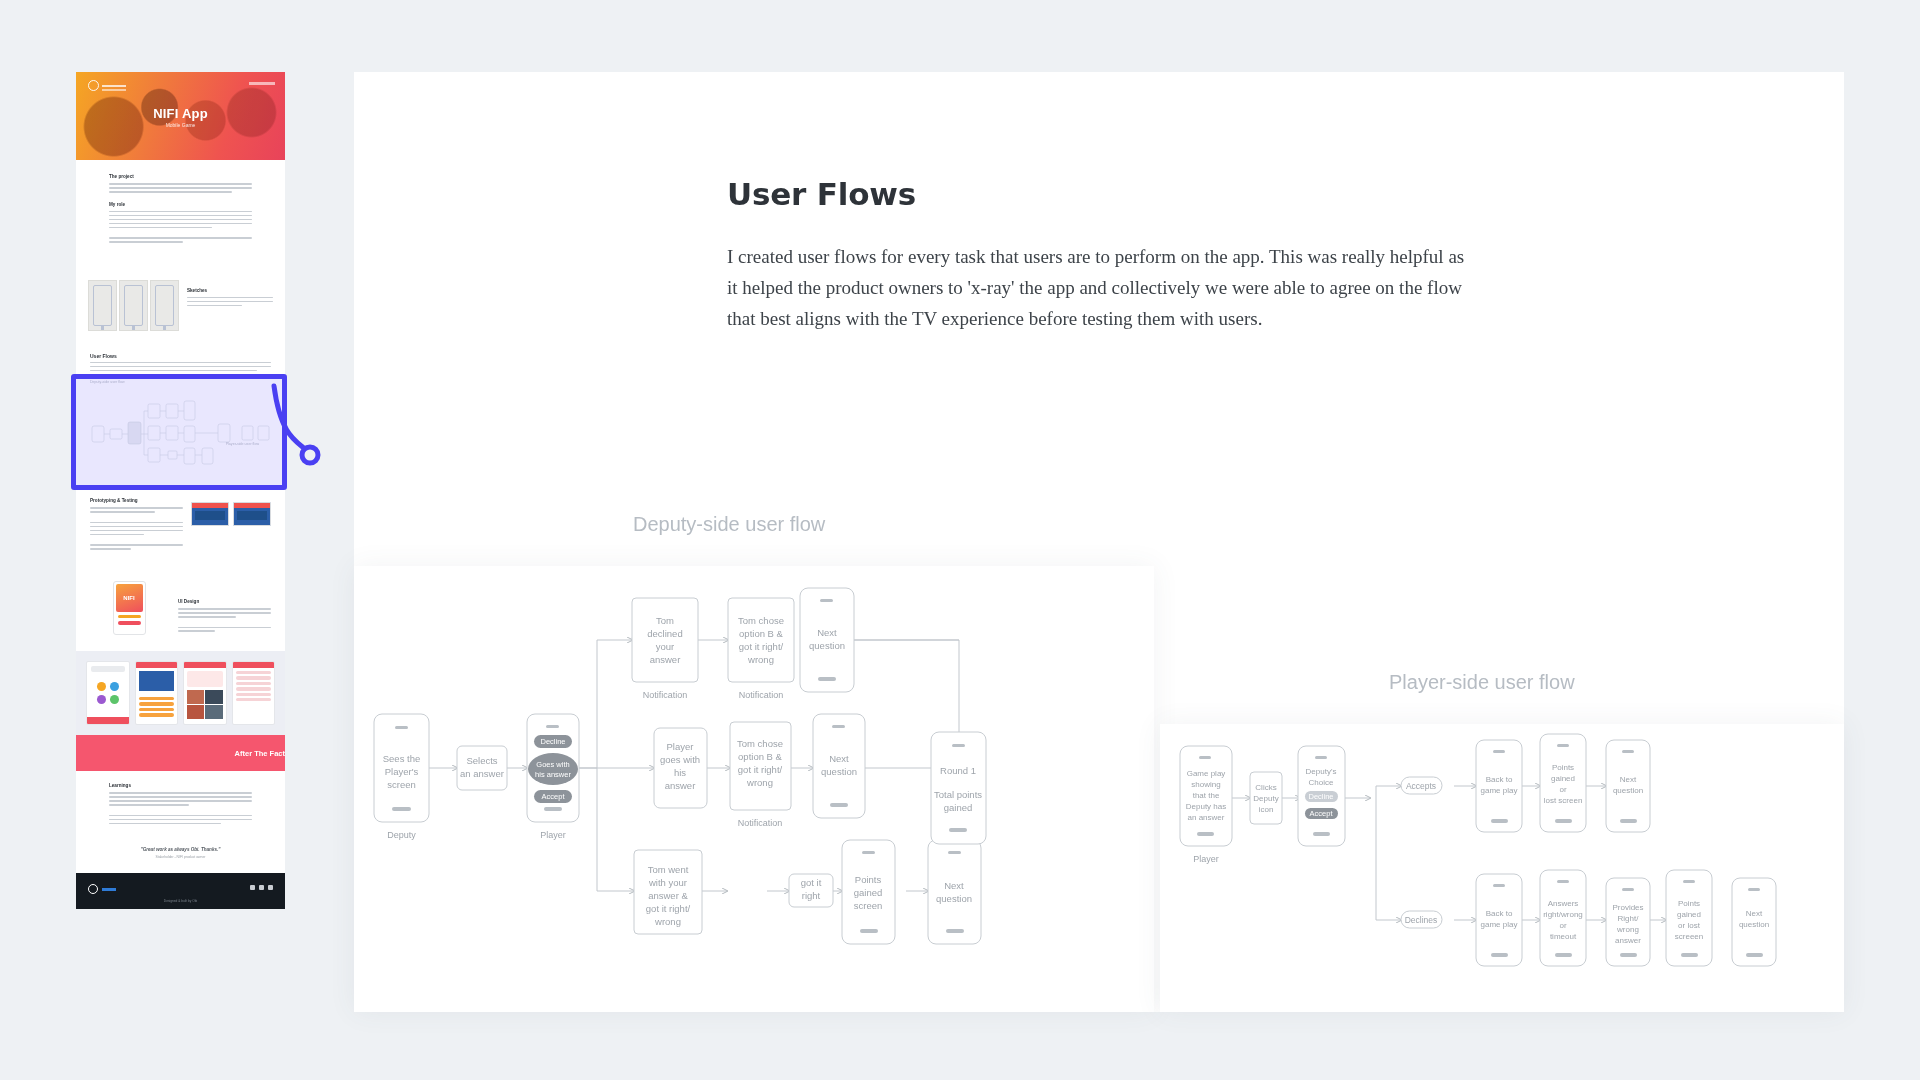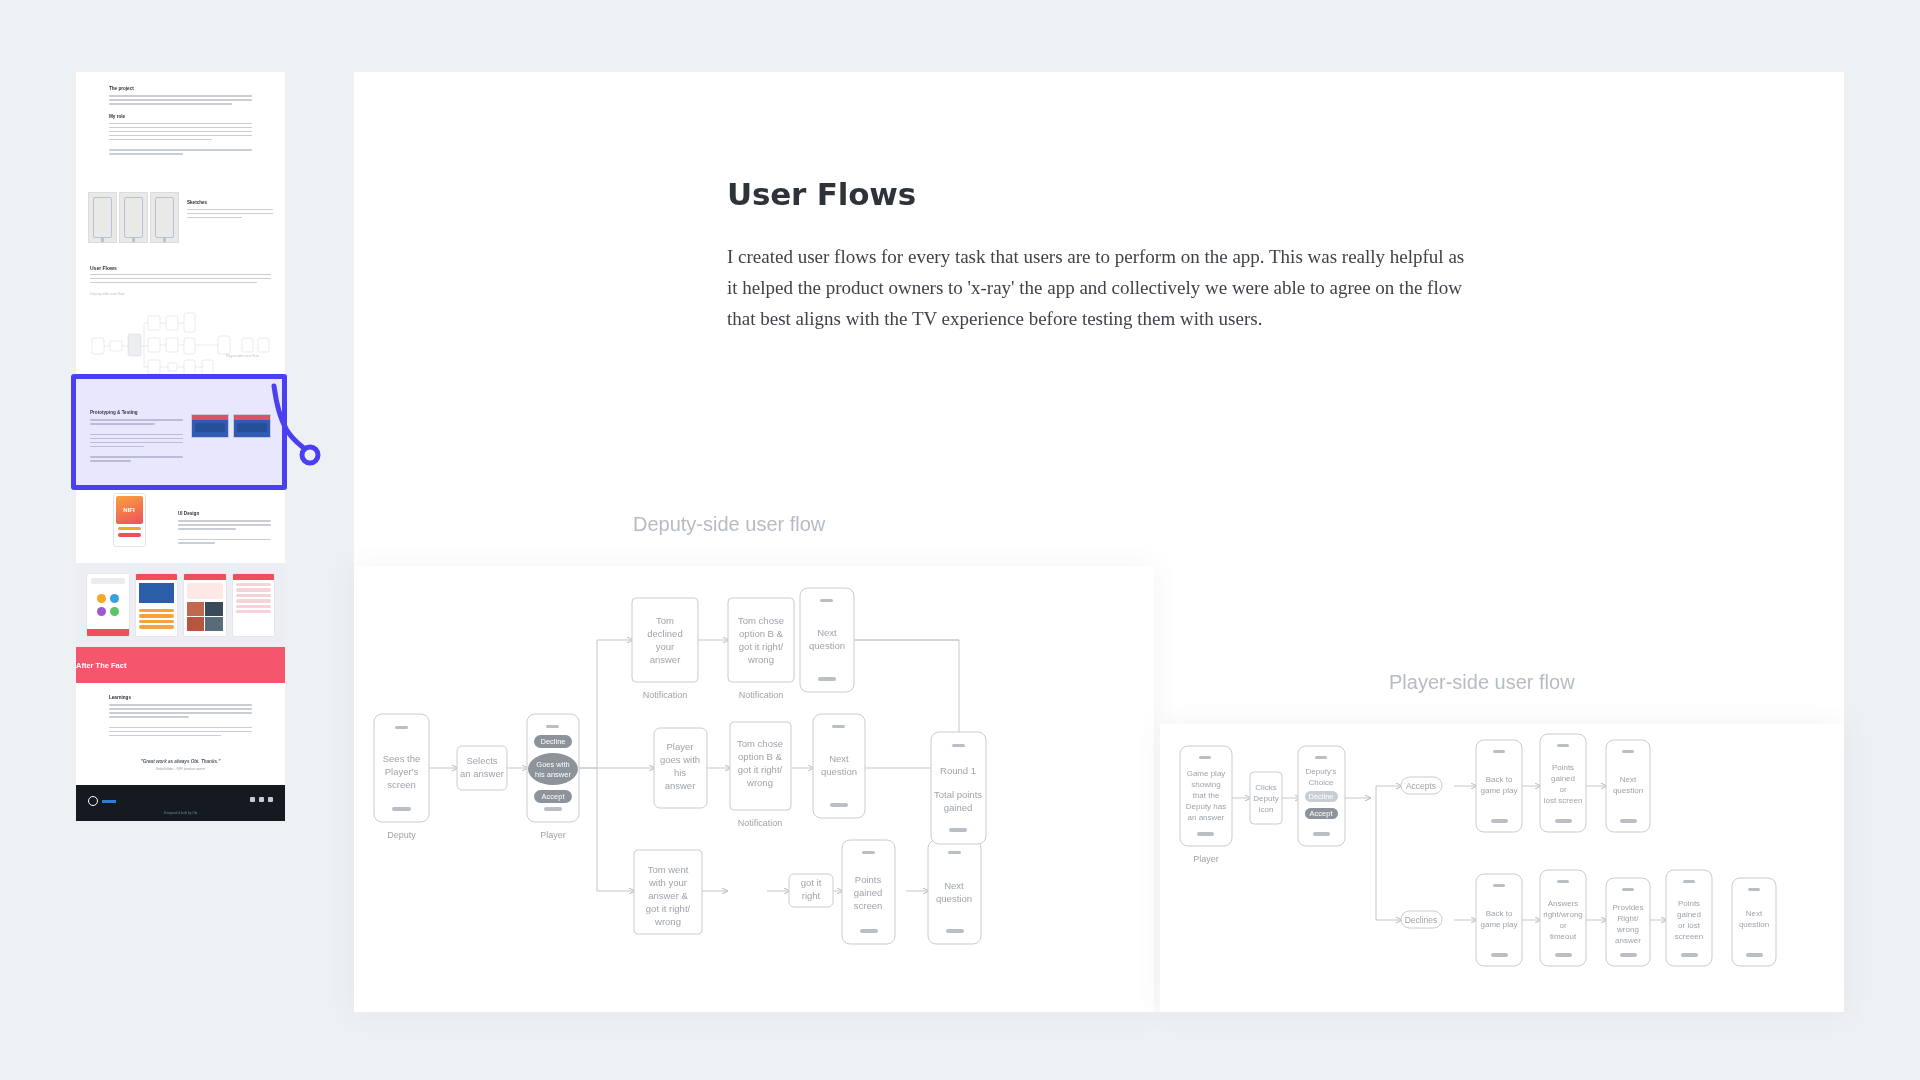--- a/index.html
+++ b/index.html
@@ -62,21 +62,21 @@
   .g .gbar{height:6px;background:#ef4f5d;}
   .g .rows{padding:3px;display:flex;flex-direction:column;gap:2px;}
   .g .rows i{display:block;height:3.4px;border-radius:2px;background:#f7a23d;}
   .g .icons{display:flex;flex-wrap:wrap;gap:4px;padding:6px;justify-content:center;}
   .g .icons s{width:9px;height:9px;border-radius:50%;display:block;}
   .g .vidimg{height:20px;margin:3px;background:#2b5ea8;}
   .g .quiz{height:16px;margin:3px;background:#fde8e8;border-radius:2px;}
   .g .faces{display:flex;gap:1px;margin:0 3px;}
   .g .faces u{flex:1;height:14px;background:#c0694f;display:block;}
 
-  .t-cta{background:#f5566e;height:36px;display:flex;align-items:center;justify-content:flex-start;}
+  .t-cta{background:#f5566e;height:36px;display:flex;align-items:center;justify-content:flex-end;}
   .t-cta span{color:#fff;font-weight:bold;font-size:7.5px;}
 
   .t-learn{padding:12px 33px 10px;}
   .t-quote{padding:4px 26px 14px;text-align:center;}
   .t-quote .q{font-size:4.6px;color:#555b62;font-style:italic;font-weight:bold;}
   .t-quote .a{font-size:3.4px;color:#9aa0a7;margin-top:3px;}
 
   .t-footer{background:#141a20;height:36px;position:relative;}
   .t-footer .fl{position:absolute;left:12px;top:11px;display:flex;align-items:center;gap:4px;}
   .t-footer .fl .m{width:8px;height:8px;border-radius:50%;border:1.2px solid #fff;}
@@ -119,20 +119,30 @@
   .pilltext{fill:#fff;font-family:"Liberation Sans",sans-serif;font-size:7.5px;text-anchor:middle;}
   .pill-lite{fill:#c9ced4;}
 </style>
 </head>
 <body>
 
 <div class="stage">
 
   <div class="thumb-col">
 
+    <div class="thumb t-hero">
+      <div class="ppl"></div>
+      <div class="logo">
+        <span class="mark"></span>
+          <span class="wl"></span>
+      </div>
+      <div class="tr"></div>
+      <div class="htitle">NIFI App</div>
+      <div class="hsub">Mobile Game</div>
+    </div>
 
     <div class="thumb t-text">
       <div class="t-h">The project</div>
       <div class="t-lines">
           <i style="width:100%"></i>
           <i style="width:100%"></i>
           <i style="width:86%"></i>
         </div>
       <div class="t-h">My role</div>
       <div class="t-lines">

